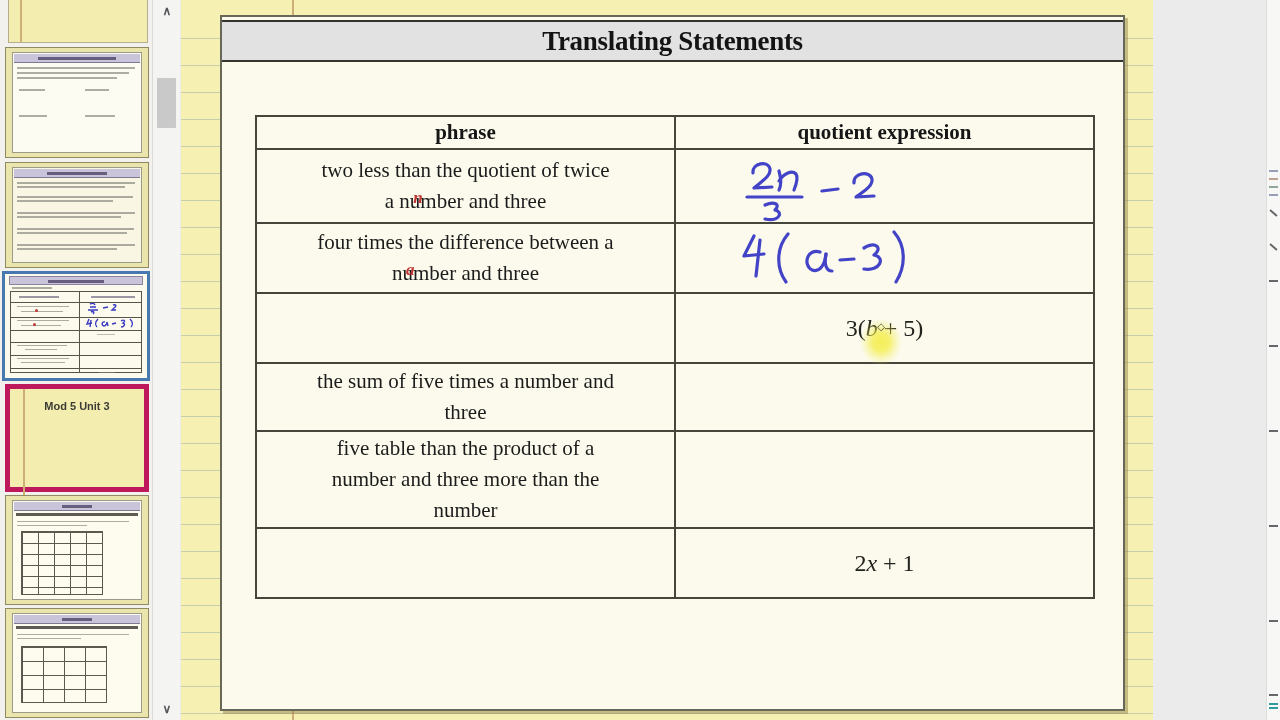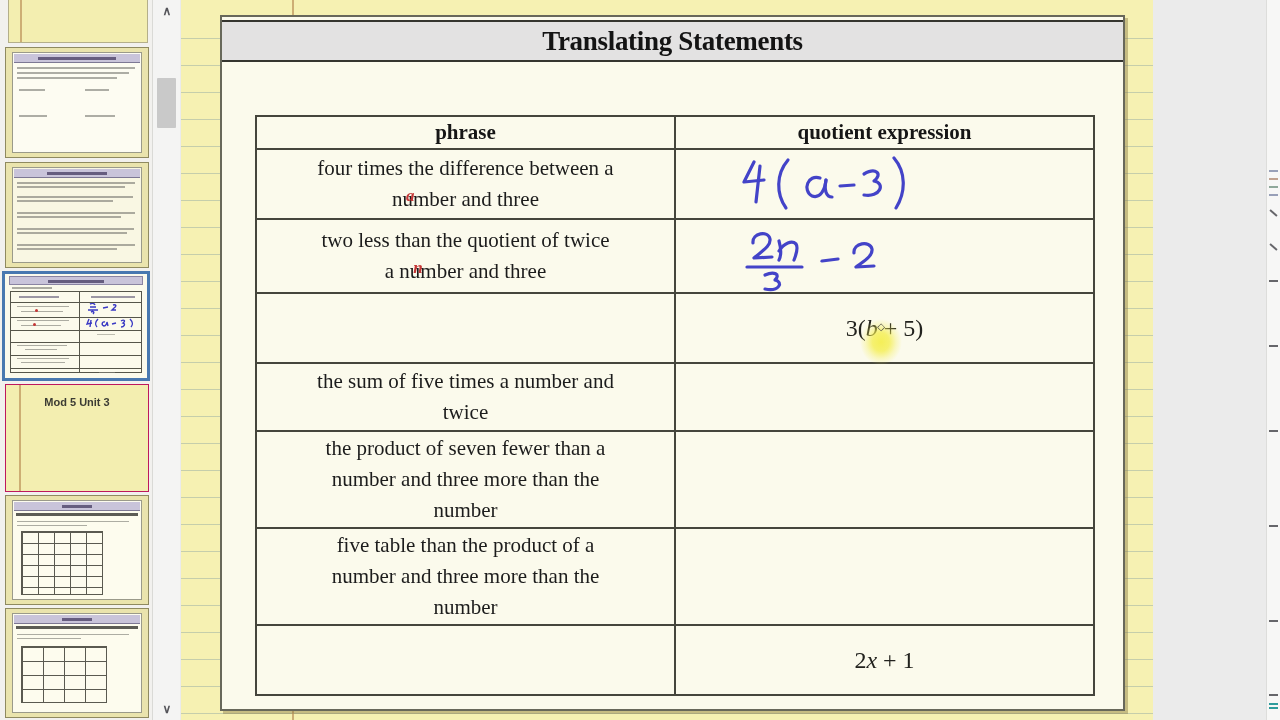--- a/index.html
+++ b/index.html
@@ -30,21 +30,21 @@
   .mini-tb { position:absolute; left:4px; right:4px; top:2px; height:9px;
              background:#c9c4da; border:1px solid #8a84a2; }
   .mini-table { position:absolute; left:5px; right:5px; top:17px; bottom:5px;
                 border:1px solid #55554a; background:#fbfaec; }
   .mini-col { position:absolute; left:52%; top:0; bottom:0; width:1px; background:#55554a; }
   .mini-hline { position:absolute; left:0; right:0; height:1px; background:#55554a; }
   .mini-ink { position:absolute; }
   .red-dot { position:absolute; width:3px; height:3px; background:#c43535; border-radius:50%; }
 
   .thumb-mod5 { left:5px; top:384px; width:144px; height:108px;
-                background:#f3eeb0; border:1px solid #be185d; }
+                background:#f3eeb0; border:5px solid #be185d; }
   .mod5-label { position:absolute; left:0; right:0; top:11px; text-align:center;
                 font-family:"Liberation Sans", sans-serif; font-weight:bold;
                 font-size:11px; color:#3c3c34; }
   .thumb5 { left:5px; top:495px; width:144px; height:110px; }
   .thumb6 { left:5px; top:608px; width:144px; height:110px; }
   .mini-grid { position:absolute; border:1px solid #5a5a50;
                background-image:
                  repeating-linear-gradient(to right, #5a5a50 0 1px, transparent 1px 16px),
                  repeating-linear-gradient(to bottom, #5a5a50 0 1px, transparent 1px 11px); }
 
@@ -239,83 +239,75 @@
       <colgroup>
           <col style="width:419px;">
           <col style="width:419px;">
         </colgroup>
       <tbody>
           <tr style="height:33px;">
         <th class="hdr">phrase</th>
         <th class="hdr">quotient expression</th>
       </tr>
 
+      <tr style="height:74px;">
+        <td class="phrase">
+          <div>two less than the quotient of twice</div>
+          <div><span>a nu</span><span class="ann-anchor"><span class="red-note">n</span></span><span>mber and three</span></div>
+        </td>
+        <td class="expr">
+          <svg class="hand" style="left:64px; top:1px;" width="170" height="72" viewBox="0 0 170 72" aria-label="2n/3 − 2">
+            <path d="M13,22 C12,12 28,9 30,18 C31,25 22,30 14,37 L32,36"></path>
+            <path d="M39,20 C41,27 41,35 39,39"></path>
+            <path d="M39,30 C44,22 52,19 56,23 C58,26 56,34 54,39"></path>
+            <path d="M7,46 L62,46"></path>
+            <path d="M25,54 C34,50 41,53 35,59 C44,61 39,71 25,68"></path>
+            <path d="M82,40 L98,38"></path>
+            <path d="M114,32 C113,22 130,19 132,28 C133,35 124,40 116,46 L134,45"></path>
+          </svg>
+        </td>
+      </tr>
+
       <tr style="height:70px;">
         <td class="phrase">
           <div>four times the difference between a</div>
           <div><span>nu</span><span class="ann-anchor"><span class="red-note">a</span></span><span>mber and three</span></div>
         </td>
         <td class="expr">
           <svg class="hand" style="left:60px; top:6px;" width="172" height="58" viewBox="0 0 172 58" aria-label="4(a − 3)">
             <path d="M18,6 L8,26 L28,24"></path>
             <path d="M24,10 L20,46"></path>
             <path d="M52,4 C40,18 40,38 50,52"></path>
             <path d="M84,22 C72,18 66,34 76,40 C84,43 89,34 90,24"></path>
             <path d="M90,24 C88,34 90,41 96,41"></path>
             <path d="M104,30 L118,29"></path>
             <path d="M128,18 C140,11 147,18 138,25 C150,27 144,42 128,39"></path>
             <path d="M158,2 C170,16 170,36 160,52"></path>
           </svg>
         </td>
       </tr>
 
-      <tr style="height:74px;">
-        <td class="phrase">
-          <div>two less than the quotient of twice</div>
-          <div><span>a nu</span><span class="ann-anchor"><span class="red-note">n</span></span><span>mber and three</span></div>
-        </td>
-        <td class="expr">
-          <svg class="hand" style="left:64px; top:1px;" width="170" height="72" viewBox="0 0 170 72" aria-label="2n/3 − 2">
-            <path d="M13,22 C12,12 28,9 30,18 C31,25 22,30 14,37 L32,36"></path>
-            <path d="M39,20 C41,27 41,35 39,39"></path>
-            <path d="M39,30 C44,22 52,19 56,23 C58,26 56,34 54,39"></path>
-            <path d="M7,46 L62,46"></path>
-            <path d="M25,54 C34,50 41,53 35,59 C44,61 39,71 25,68"></path>
-            <path d="M82,40 L98,38"></path>
-            <path d="M114,32 C113,22 130,19 132,28 C133,35 124,40 116,46 L134,45"></path>
-          </svg>
-        </td>
-      </tr>
-
       <tr style="height:70px;">
         <td class="phrase"></td>
         <td class="expr">
           <div class="typed"><span>3(</span><span class="v">b</span><span> + 5)</span></div>
           <div class="cursor-glow">
             <span class="diamond">◇</span>
           </div>
         </td>
       </tr>
 
       <tr style="height:68px;">
         <td class="phrase">
           <div>the sum of five times a number and</div>
-          <div>twice</div>
+          <div>three</div>
         </td>
         <td class="expr"></td>
       </tr>
 
-      <tr style="height:97px;">
-        <td class="phrase">
-          <div>the product of seven fewer than a</div>
-          <div>number and three more than the</div>
-          <div>number</div>
-        </td>
-        <td class="expr"></td>
-      </tr>
 
       <tr style="height:97px;">
         <td class="phrase">
           <div>five table than the product of a</div>
           <div>number and three more than the</div>
           <div>number</div>
         </td>
         <td class="expr"></td>
       </tr>
 

